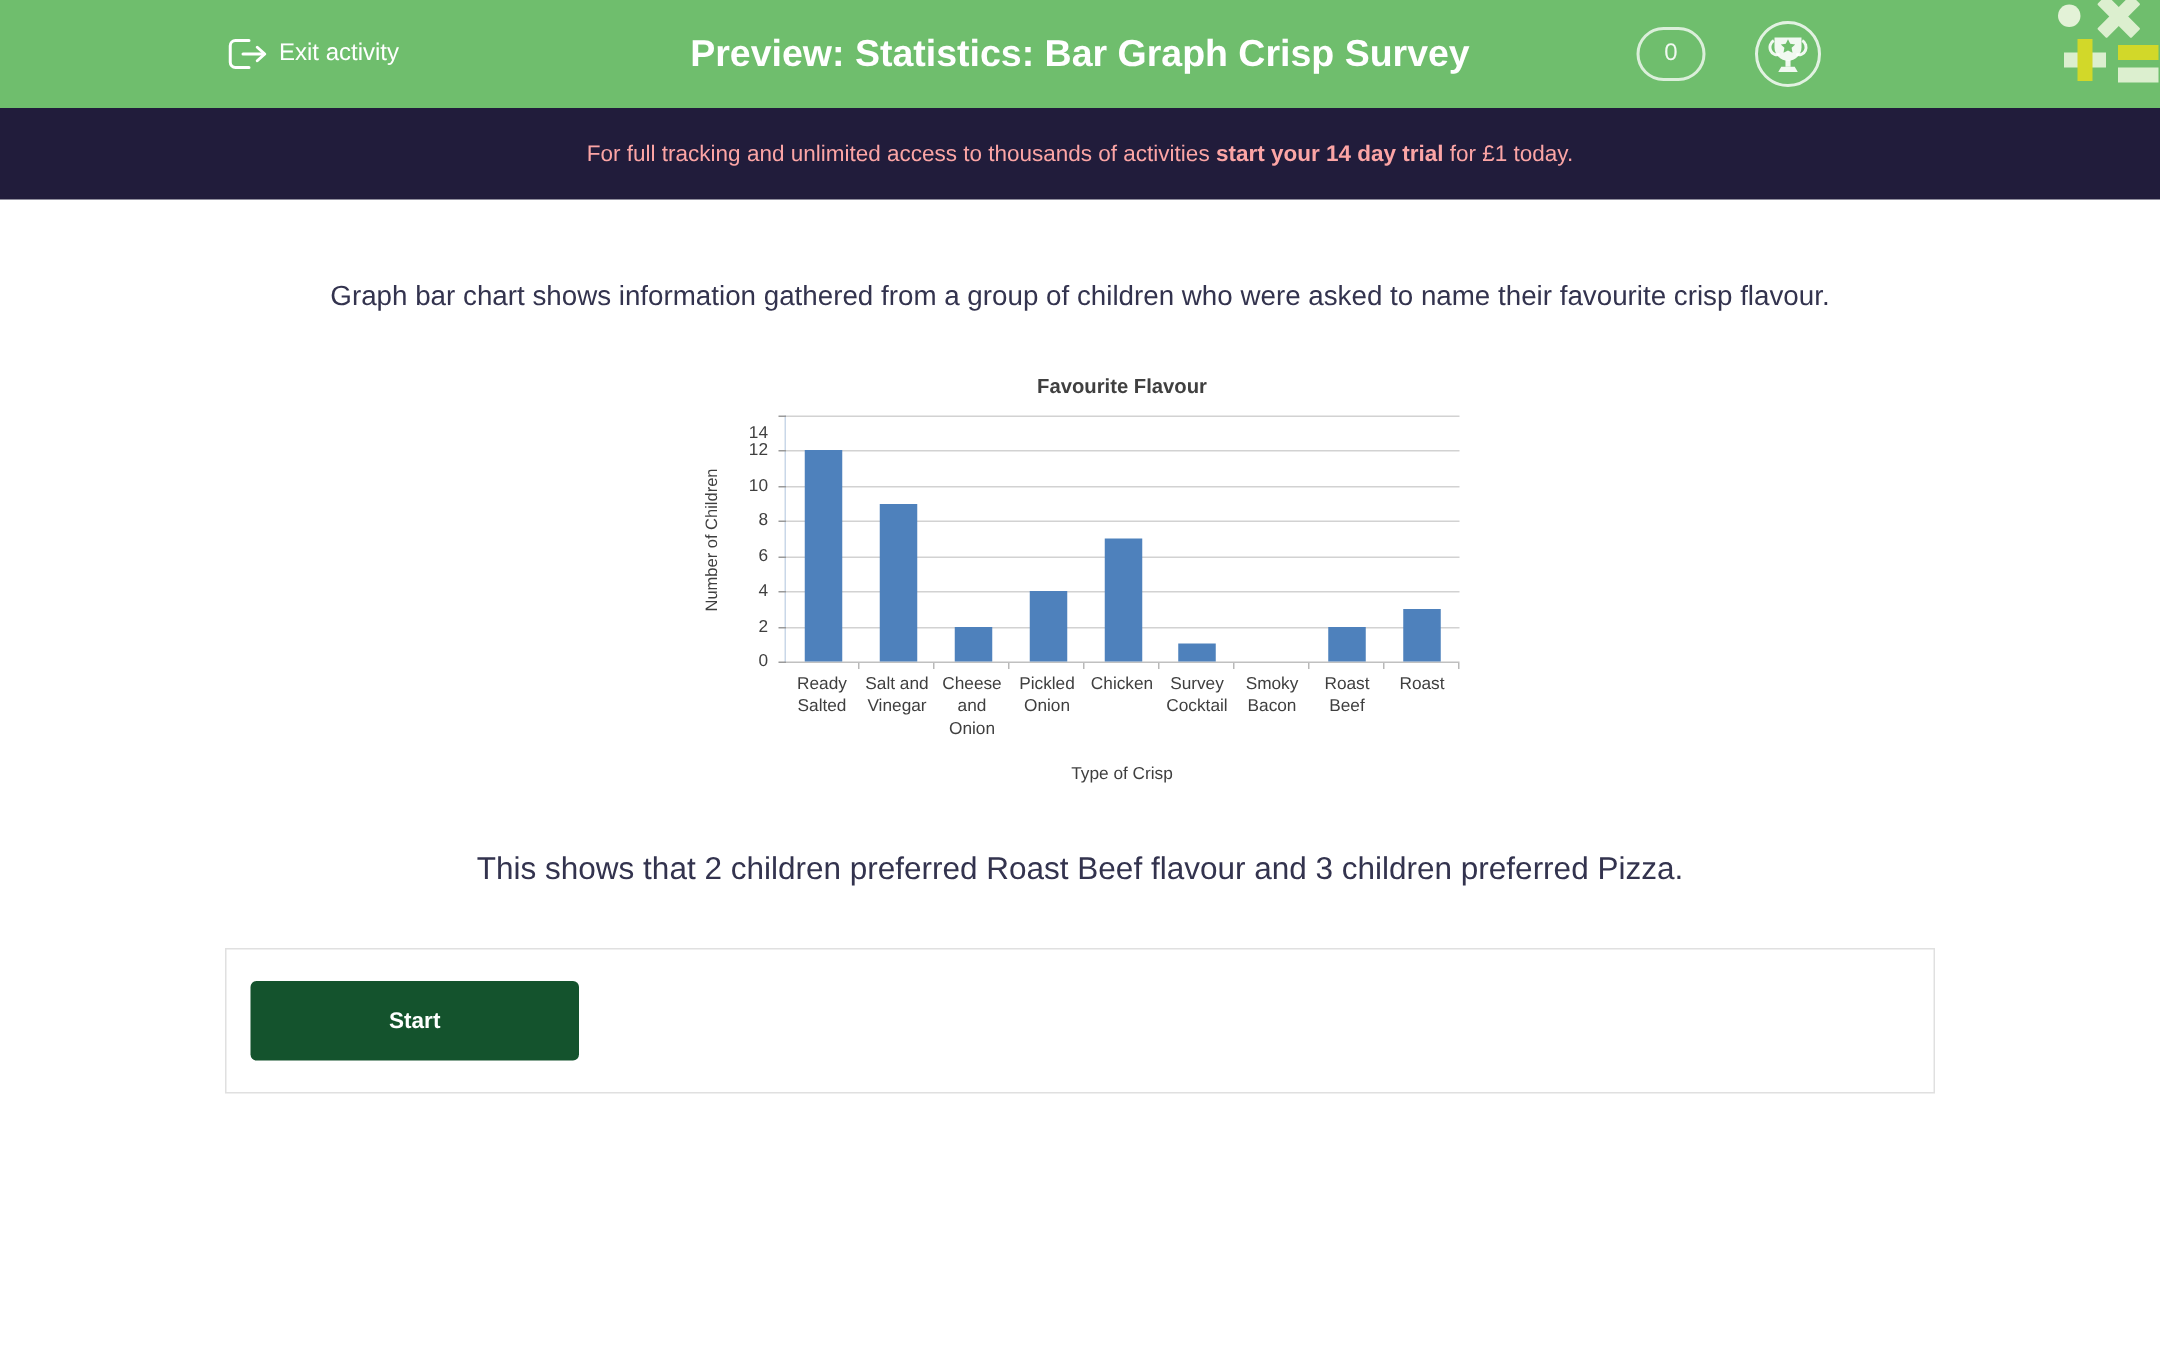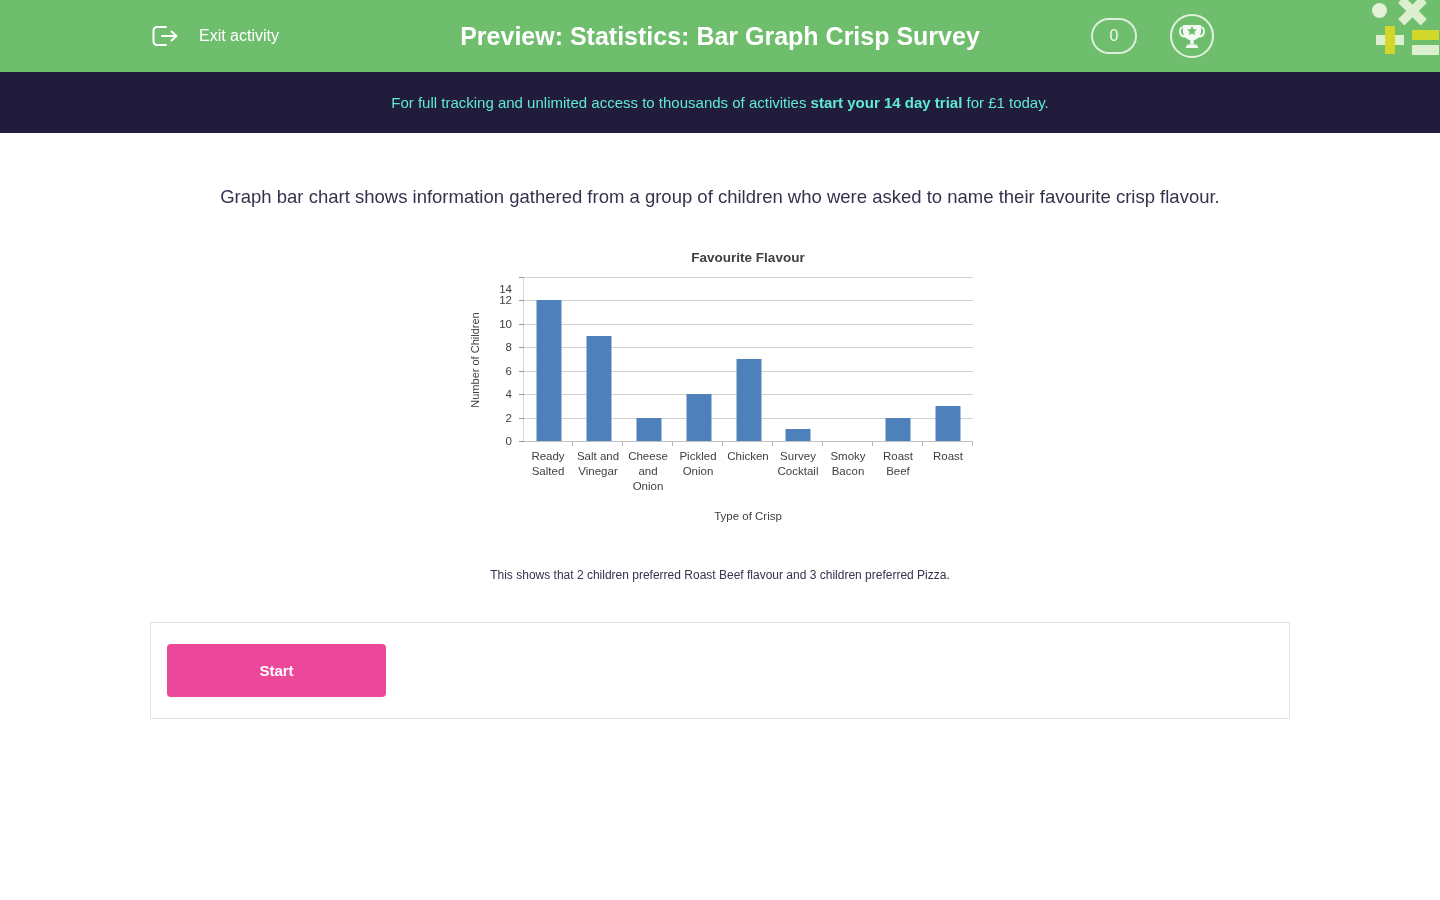--- a/index.html
+++ b/index.html
@@ -16,21 +16,21 @@
   .app-header {
     position: relative;
     height: 72px;
     background: #6fbe6d;
     display: flex;
     align-items: center;
   }
   .exit-btn {
     display: flex;
     align-items: center;
-    gap: 19px;
+    gap: 6px;
     margin-left: 150px;
     background: transparent;
     border: none;
     color: #ffffff;
     font-size: 16px;
     font-family: "Liberation Sans", sans-serif;
     cursor: pointer;
     z-index: 2;
   }
   .header-title {
@@ -86,21 +86,21 @@
   .logo-eq .t { position: absolute; left: 0; top: 0; width: 27px; height: 10px; background: #d2d829; }
   .logo-eq .b { position: absolute; left: 0; top: 15px; width: 27px; height: 10px; background: #dcefcf; }
 
   
   .trial-banner {
     height: 61px;
     background: #211c3b;
     display: flex;
     align-items: center;
     justify-content: center;
-    color: #5eead4;
+    color: #fca5a5;
     font-size: 15px;
   }
 
   
   .intro-text {
     margin: 48px auto 0;
     max-width: 1090px;
     text-align: center;
     font-size: 18.5px;
     line-height: 31px;
@@ -190,40 +190,40 @@
     width: 450px;
     text-align: center;
     margin-top: 16px;
     font-size: 11.5px;
     color: #3f3f3f;
   }
 
   .explanation-text {
     margin-top: 46px;
     text-align: center;
-    font-size: 12px;
+    font-size: 21px;
     color: #33334e;
   }
 
   
   .activity-card {
     margin: 40px 150px 0;
     height: 97px;
     border: 1px solid #e0e0e0;
     background: #ffffff;
     display: flex;
     align-items: center;
     justify-content: space-between;
     padding: 0 22px 0 16px;
   }
   .activity-info { font-size: 18.5px; color: #2c2c44; }
   .start-btn {
     width: 219px;
     height: 53px;
-    background: #ec4899;
+    background: #14532d;
     color: #ffffff;
     font-size: 15px;
     font-weight: bold;
     font-family: "Liberation Sans", sans-serif;
     border: none;
     border-radius: 4px;
     cursor: pointer;
   }
 </style>
 </head>

